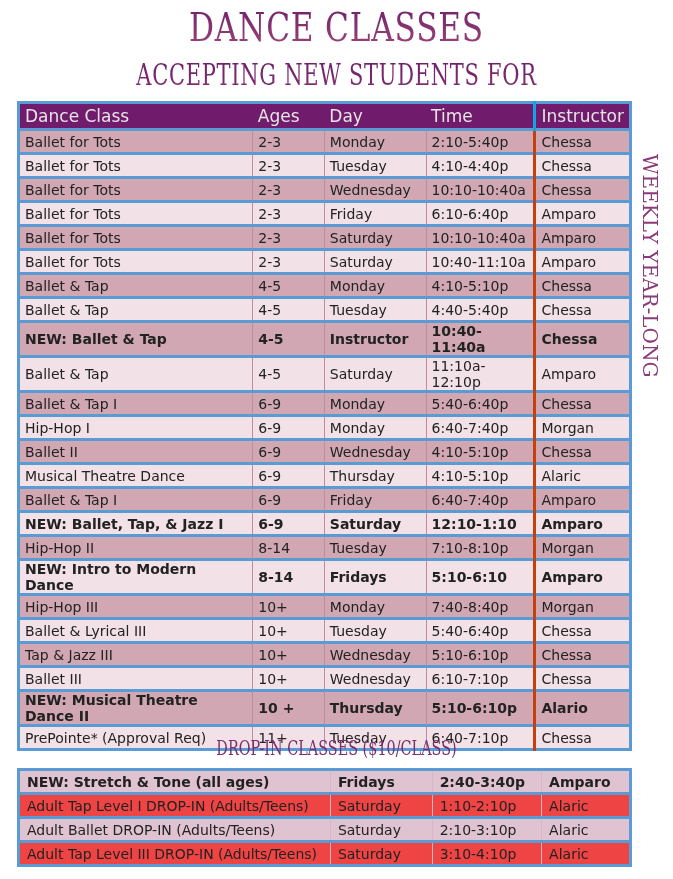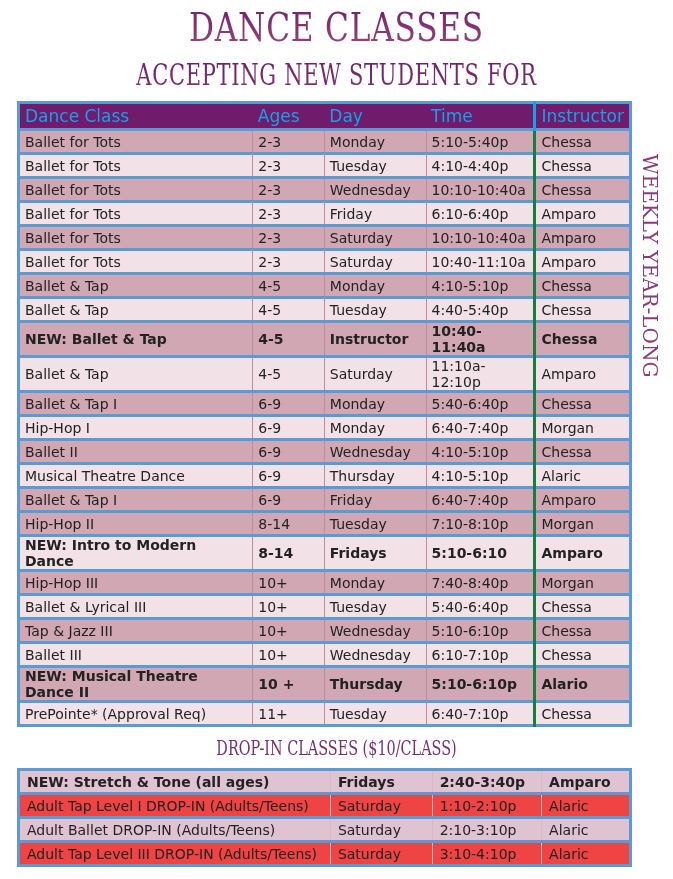--- a/index.html
+++ b/index.html
@@ -12,25 +12,25 @@
   }
   .t1 { top:2px; font-size:40px; line-height:50px; transform:scaleX(0.78); }
   .t2 { top:55px; font-size:30px; line-height:40px; transform:scaleX(0.70); }
   .side {
     position:absolute; left:635px; top:136px; width:30px; height:260px;
     writing-mode:vertical-rl; font-family:"DejaVu Serif", serif; font-size:20px; color:#8a3a78;
     text-align:center; line-height:30px; transform:scaleY(1.0); letter-spacing:0px;
   }
   table { border-collapse:collapse; position:absolute; font-size:14px; color:#222; }
   .main { left:17px; top:101px; width:615px; border:3px solid #5b9bd5; }
-  .main th { background:#701b6b; color:#0ea5e9; font-weight:normal; font-size:17px; text-align:left; padding:0 5px; height:24px; }
+  .main th { background:#701b6b; color:#e5e5e5; font-weight:normal; font-size:17px; text-align:left; padding:0 5px; height:24px; }
   .main td { padding:0 5px; height:21px; border-top:3px solid #5b9bd5; border-left:1px solid #c08aa0; }
   .main td:first-child { border-left:none; }
   .main th.instr { border-left:3px solid #0ea5e9; }
-  .main td.instr { border-left:3px solid #15803d; }
+  .main td.instr { border-left:3px solid #c2410c; }
   tr.dark td { background:#d1a7b3; }
   tr.light td { background:#f2e1e6; }
   tr.bold td { font-weight:bold; }
   .sub {
     position:absolute; left:0; top:736px; width:673px; text-align:center;
     font-family:"DejaVu Serif", serif; font-size:20px; color:#7a2f6e; transform:scaleX(0.72); letter-spacing:0px;
   }
   .drop { left:17px; top:768px; width:615px; border:3px solid #5b9bd5; }
   .drop td { padding:0 7px; height:21px; border-top:3px solid #5b9bd5; border-left:1px solid #d9b8c6; }
   .drop td:first-child { border-left:none; }
@@ -59,21 +59,21 @@
       <th>Day</th>
       <th>Time</th>
       <th class="instr">Instructor</th>
     </tr>
   </thead>
   <tbody id="weekly-body">
       <tr class="dark">
         <td>Ballet for Tots</td>
         <td>2-3</td>
         <td>Monday</td>
-        <td>5:10-5:40p</td>
+        <td>2:10-5:40p</td>
         <td class="instr">Chessa</td>
       </tr>
       <tr class="light">
         <td>Ballet for Tots</td>
         <td>2-3</td>
         <td>Tuesday</td>
         <td>4:10-4:40p</td>
         <td class="instr">Chessa</td>
       </tr>
       <tr class="dark">
@@ -158,20 +158,27 @@
         <td>6-9</td>
         <td>Thursday</td>
         <td>4:10-5:10p</td>
         <td class="instr">Alaric</td>
       </tr>
       <tr class="dark">
         <td>Ballet &amp; Tap I</td>
         <td>6-9</td>
         <td>Friday</td>
         <td>6:40-7:40p</td>
+        <td class="instr">Amparo</td>
+      </tr>
+      <tr class="light bold">
+        <td>NEW: Ballet, Tap, &amp; Jazz I</td>
+        <td>6-9</td>
+        <td>Saturday</td>
+        <td>12:10-1:10</td>
         <td class="instr">Amparo</td>
       </tr>
       <tr class="dark">
         <td>Hip-Hop II</td>
         <td>8-14</td>
         <td>Tuesday</td>
         <td>7:10-8:10p</td>
         <td class="instr">Morgan</td>
       </tr>
       <tr class="light bold">

